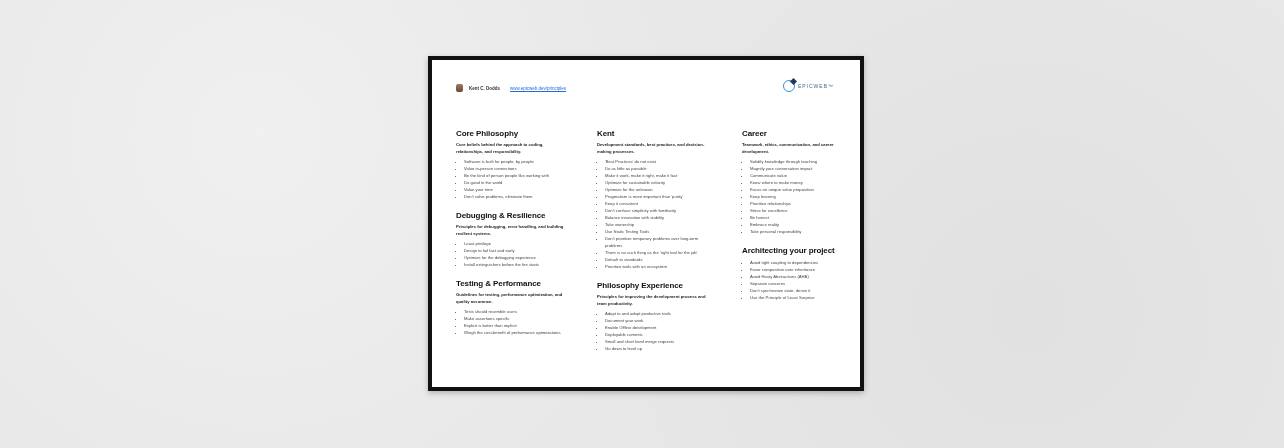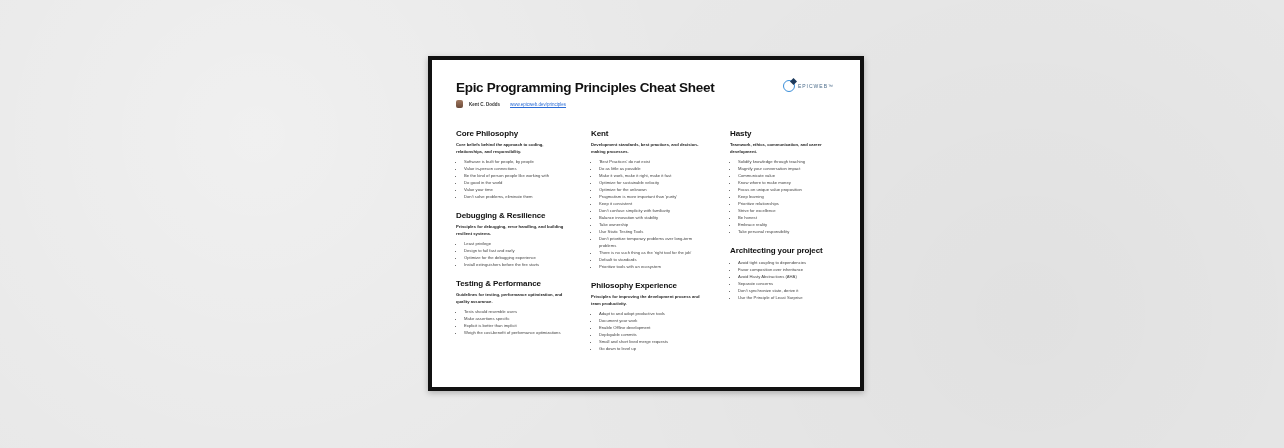--- a/index.html
+++ b/index.html
@@ -57,21 +57,21 @@
     border: 1.5px solid #3b8fd9; box-sizing: border-box;
     position: relative;
   }
   .logo-mark::after {
     content: ""; position: absolute; right: -2px; top: -2px;
     width: 5px; height: 5px; background: #1d3a5c;
     transform: rotate(45deg);
   }
   .columns {
     position: absolute; top: 69px; left: 24px; right: 20px;
-    display: grid; grid-template-columns: 135px 139px 130px; column-gap: 0;
+    display: grid; grid-template-columns: 135px 139px 130px; column-gap: 6px;
   }
   .section { margin-bottom: 11px; }
   .sec-title {
     font-weight: 700; font-size: 8px; letter-spacing: -0.1px;
     margin: 0 0 3px 0; line-height: 10px;
   }
   .sec-desc {
     font-size: 4.2px; font-weight: 700; line-height: 6.5px;
     margin: 0 0 3px 0; color: #222; width: 112px;
   }
@@ -81,21 +81,20 @@
     list-style: disc; width: 108px;
   }
 </style>
 </head>
 <body>
 
 <div class="bg-texture"></div>
 
 <div class="frame">
   <div class="sheet">
-    <h1 class="title">Epic Programming Principles Cheat Sheet</h1>
     <div class="byline">
       <div class="avatar"></div>
       <span class="author">Kent C. Dodds</span>
       <span class="link">www.epicweb.dev/principles</span>
     </div>
     <div class="logo">
       <div class="logo-mark"></div>
       <span>EPICWEB™</span>
     </div>
 
@@ -167,21 +166,21 @@
             <li>Enable Offline development</li>
             <li>Deployable commits</li>
             <li>Small and short lived merge requests</li>
             <li>Go down to level up</li>
           </ul>
         </div>
       </div>
 
       <div class="column">
         <div class="section">
-          <h2 class="sec-title">Hasty</h2>
+          <h2 class="sec-title">Career</h2>
           <p class="sec-desc">Teamwork, ethics, communication, and career development.</p>
           <ul>
             <li>Solidify knowledge through teaching</li>
             <li>Magnify your conversation impact</li>
             <li>Communicate value</li>
             <li>Know where to make money</li>
             <li>Focus on unique value proposition</li>
             <li>Keep learning</li>
             <li>Prioritize relationships</li>
             <li>Strive for excellence</li>

